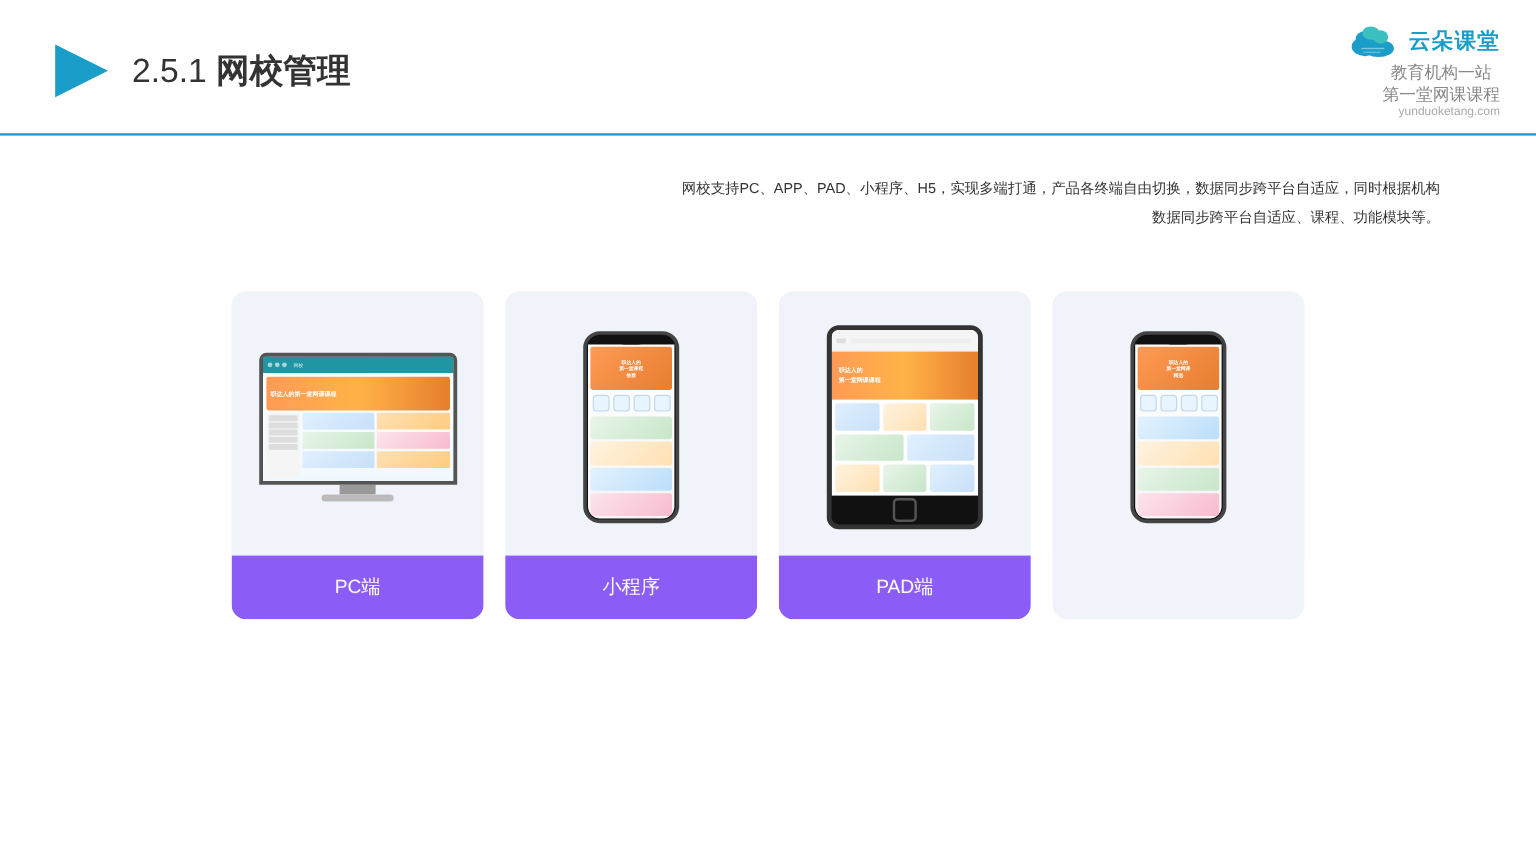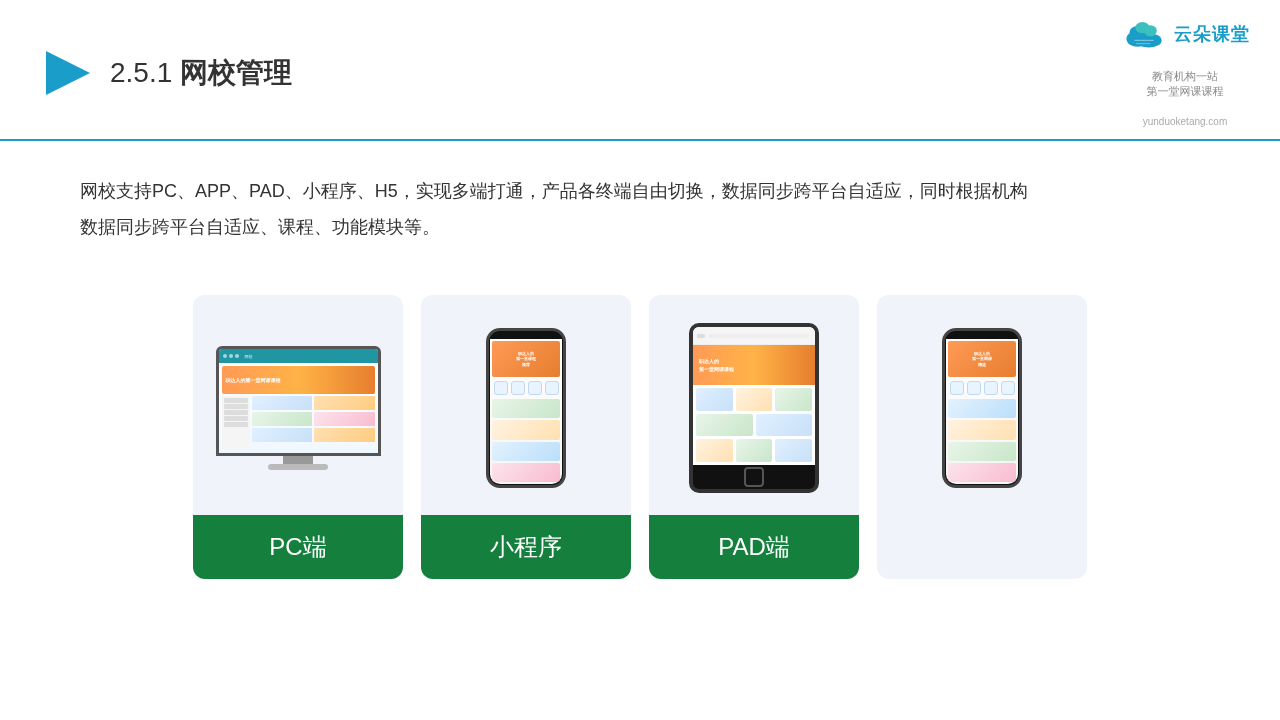--- a/index.html
+++ b/index.html
@@ -33,56 +33,56 @@
       font-size: 28px;
       font-weight: 600;
       color: #333;
     }
     .header-title span {
       color: #333;
     }
     .logo-area {
       display: flex;
       flex-direction: column;
-      align-items: center;
-      gap: 17px;
+      align-items: flex-end;
     }
     .logo-cloud {
       display: flex;
       align-items: center;
       gap: 6px;
     }
     .cloud-icon-svg {
       width: 48px;
       height: 32px;
     }
     .logo-text {
       font-size: 18px;
       color: #1a9ec9;
       font-weight: 600;
       letter-spacing: 1px;
     }
     .logo-sub {
-      font-size: 11px;
+      font-size: 14px;
       color: #888;
       text-align: center;
       margin-top: 2px;
     }
     .logo-url {
       font-size: 10px;
       color: #aaa;
       text-align: center;
     }
 
     
     .description {
       padding: 32px 80px 20px 80px;
-      font-size: 18px;
+      font-size: 12px;
       color: #333;
       line-height: 2;
+      text-align: right;
     }
 
     
     .cards-container {
       display: flex;
       justify-content: center;
       gap: 18px;
       padding: 20px 60px;
       margin-top: 10px;
     }
@@ -102,24 +102,24 @@
       height: 220px;
       display: flex;
       align-items: center;
       justify-content: center;
       background: #f0f4fa;
       padding: 16px 10px 10px 10px;
     }
 
     .card-label {
       width: 100%;
-      background: #15803d;
+      background: #8b5cf6;
       color: #fff;
       text-align: center;
-      font-size: 24px;
+      font-size: 16px;
       padding: 16px 0;
       font-weight: 500;
     }
 
     
     .device-pc {
       display: flex;
       flex-direction: column;
       align-items: center;
     }

